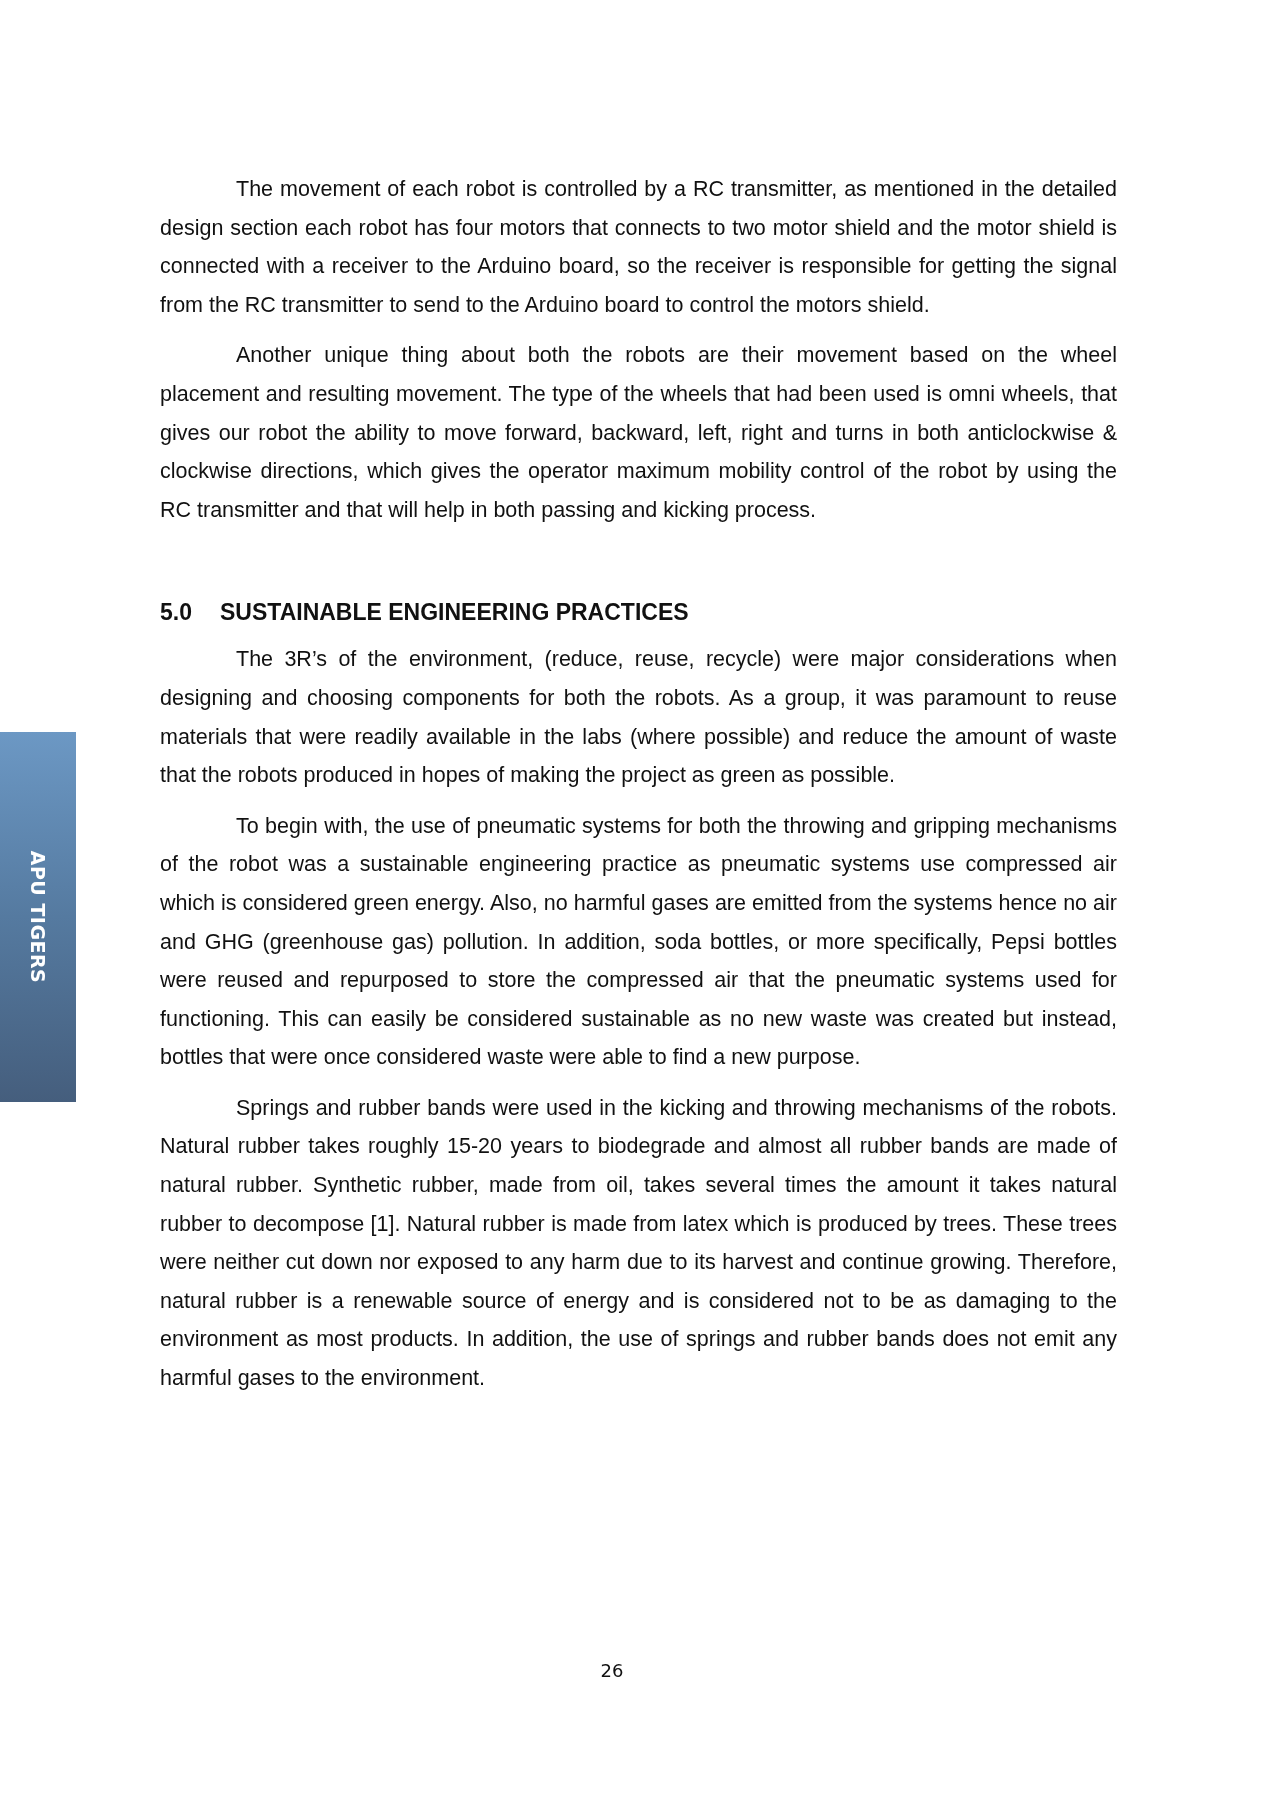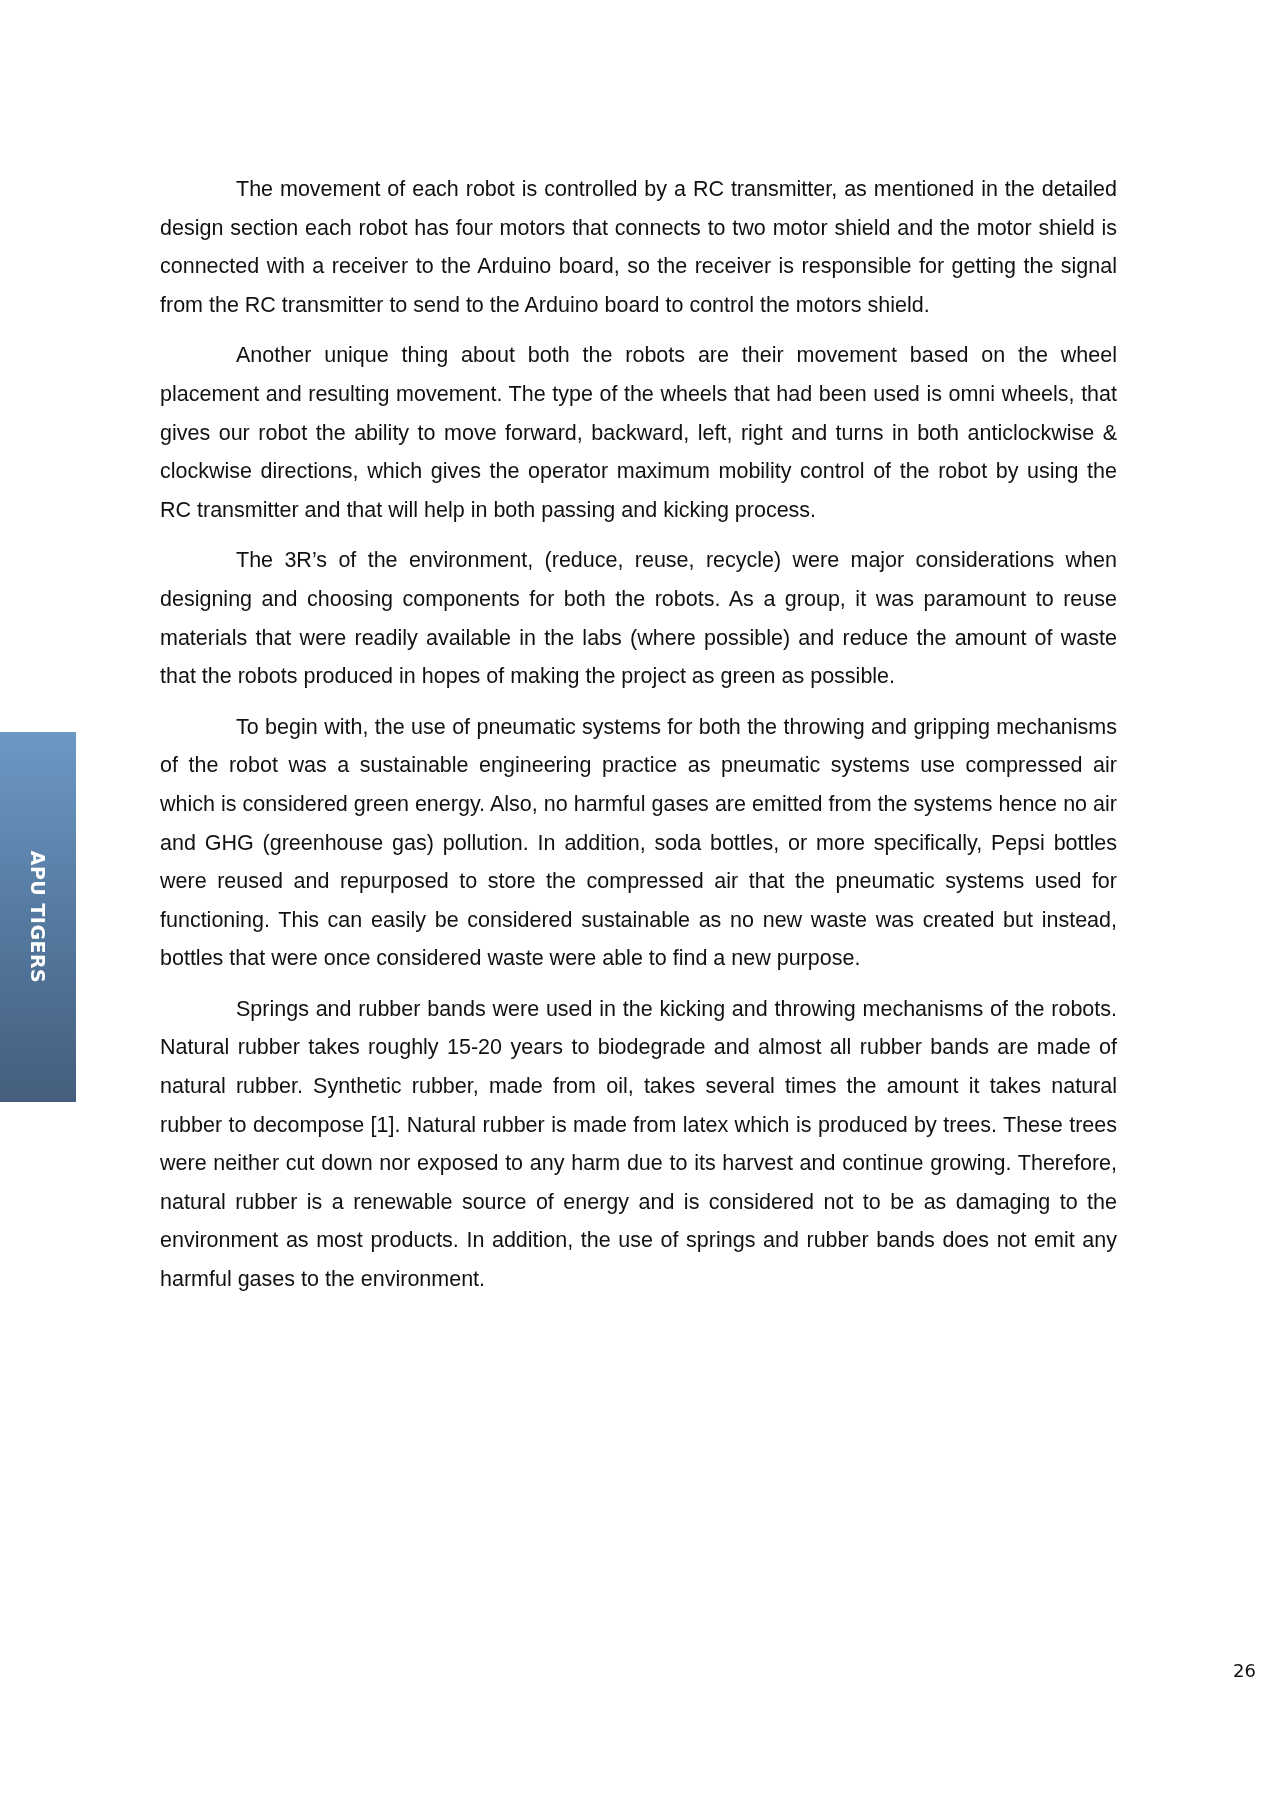--- a/index.html
+++ b/index.html
@@ -7,33 +7,36 @@
          font-family:"Liberation Sans", sans-serif; color:#111; }
   .side-tab { position:absolute; left:0; top:732px; width:76px; height:370px;
               background:linear-gradient(to bottom, #6c98c4 0%, #557aa0 50%, #455e7d 100%); }
   .side-tab span { position:absolute; left:50%; top:50%; transform:translate(-50%,-50%) rotate(90deg);
                    white-space:nowrap; color:#fff; font-weight:bold; font-size:19px; letter-spacing:0.5px;
                    font-family:"DejaVu Sans", sans-serif; }
   .content { position:absolute; left:160px; width:957px; top:164px; }
   p { margin:6px 0 12px 0; font-size:21.5px; line-height:38.6px; text-align:justify; text-indent:76px; }
   h2 { margin:70px 0 14px 0; font-size:23px; font-weight:bold; }
   h2 .num { display:inline-block; width:60px; }
-  .page-number { position:absolute; top:1660px; left:0; width:1224px; text-align:right;
-                 font-size:18px; font-family:"DejaVu Sans", sans-serif;padding-left:32px; }
+  .page-number { position:absolute; top:1660px; left:0; width:1224px; text-align:center;
+                 font-size:18px; font-family:"DejaVu Sans", sans-serif; }
 </style>
 </head>
 <body>
 
 <div class="side-tab">
   <span>APU TIGERS</span>
 </div>
 
 <div class="content">
   <p>The movement of each robot is controlled by a RC transmitter, as mentioned in the detailed design section each robot has four motors that connects to two motor shield and the motor shield is connected with a receiver to the Arduino board, so the receiver is responsible for getting the signal from the RC transmitter to send to the Arduino board to control the motors shield.</p>
   <p>Another unique thing about both the robots are their movement based on the wheel placement and resulting movement. The type of the wheels that had been used is omni wheels, that gives our robot the ability to move forward, backward, left, right and turns in both anticlockwise &amp; clockwise directions, which gives the operator maximum mobility control of the robot by using the RC transmitter and that will help in both passing and kicking process.</p>
 
+  <h2>
+    <span class="num">5.0</span><span>SUSTAINABLE ENGINEERING PRACTICES</span>
+  </h2>
 
   <p>The 3R’s of the environment, (reduce, reuse, recycle) were major considerations when designing and choosing components for both the robots. As a group, it was paramount to reuse materials that were readily available in the labs (where possible) and reduce the amount of waste that the robots produced in hopes of making the project as green as possible.</p>
   <p>To begin with, the use of pneumatic systems for both the throwing and gripping mechanisms of the robot was a sustainable engineering practice as pneumatic systems use compressed air which is considered green energy. Also, no harmful gases are emitted from the systems hence no air and GHG (greenhouse gas) pollution. In addition, soda bottles, or more specifically, Pepsi bottles were reused and repurposed to store the compressed air that the pneumatic systems used for functioning. This can easily be considered sustainable as no new waste was created but instead, bottles that were once considered waste were able to find a new purpose.</p>
   <p>Springs and rubber bands were used in the kicking and throwing mechanisms of the robots. Natural rubber takes roughly 15-20 years to biodegrade and almost all rubber bands are made of natural rubber. Synthetic rubber, made from oil, takes several times the amount it takes natural rubber to decompose [1]. Natural rubber is made from latex which is produced by trees. These trees were neither cut down nor exposed to any harm due to its harvest and continue growing. Therefore, natural rubber is a renewable source of energy and is considered not to be as damaging to the environment as most products. In addition, the use of springs and rubber bands does not emit any harmful gases to the environment.</p>
 </div>
 
 <div class="page-number">26</div>
 
 </body></html>

